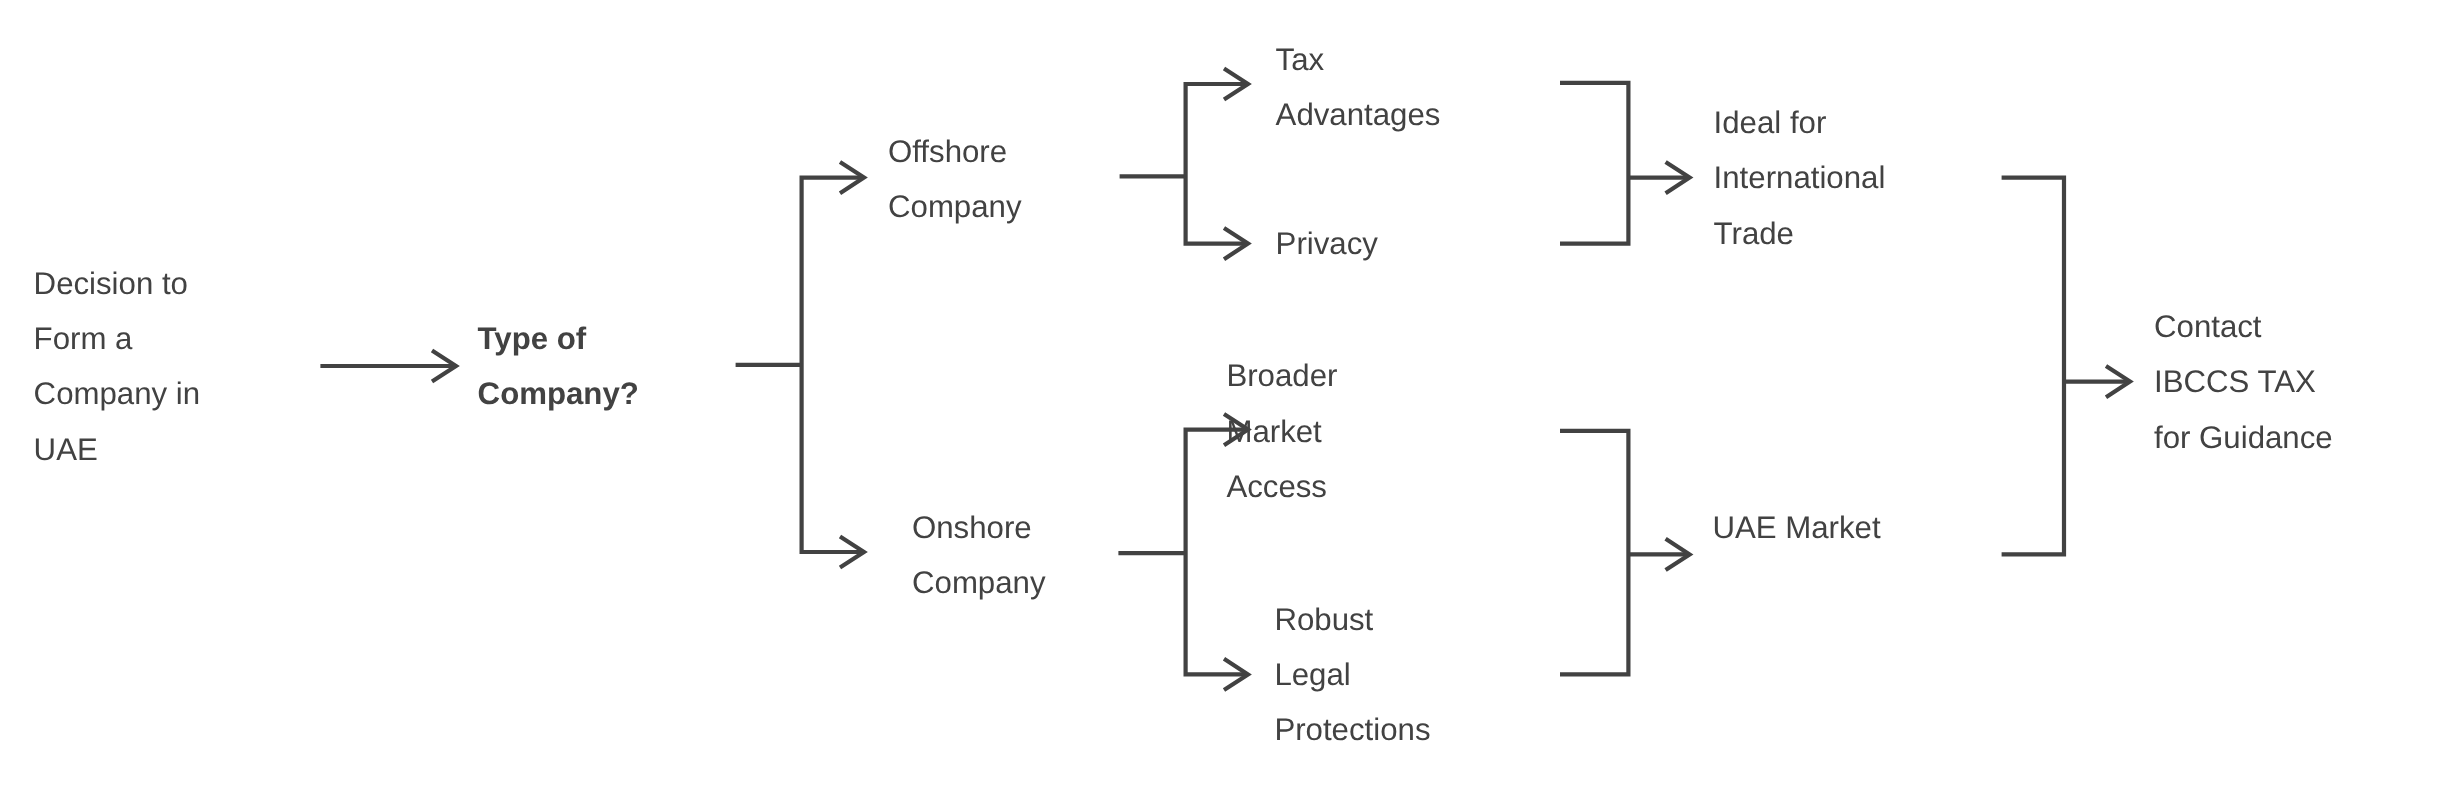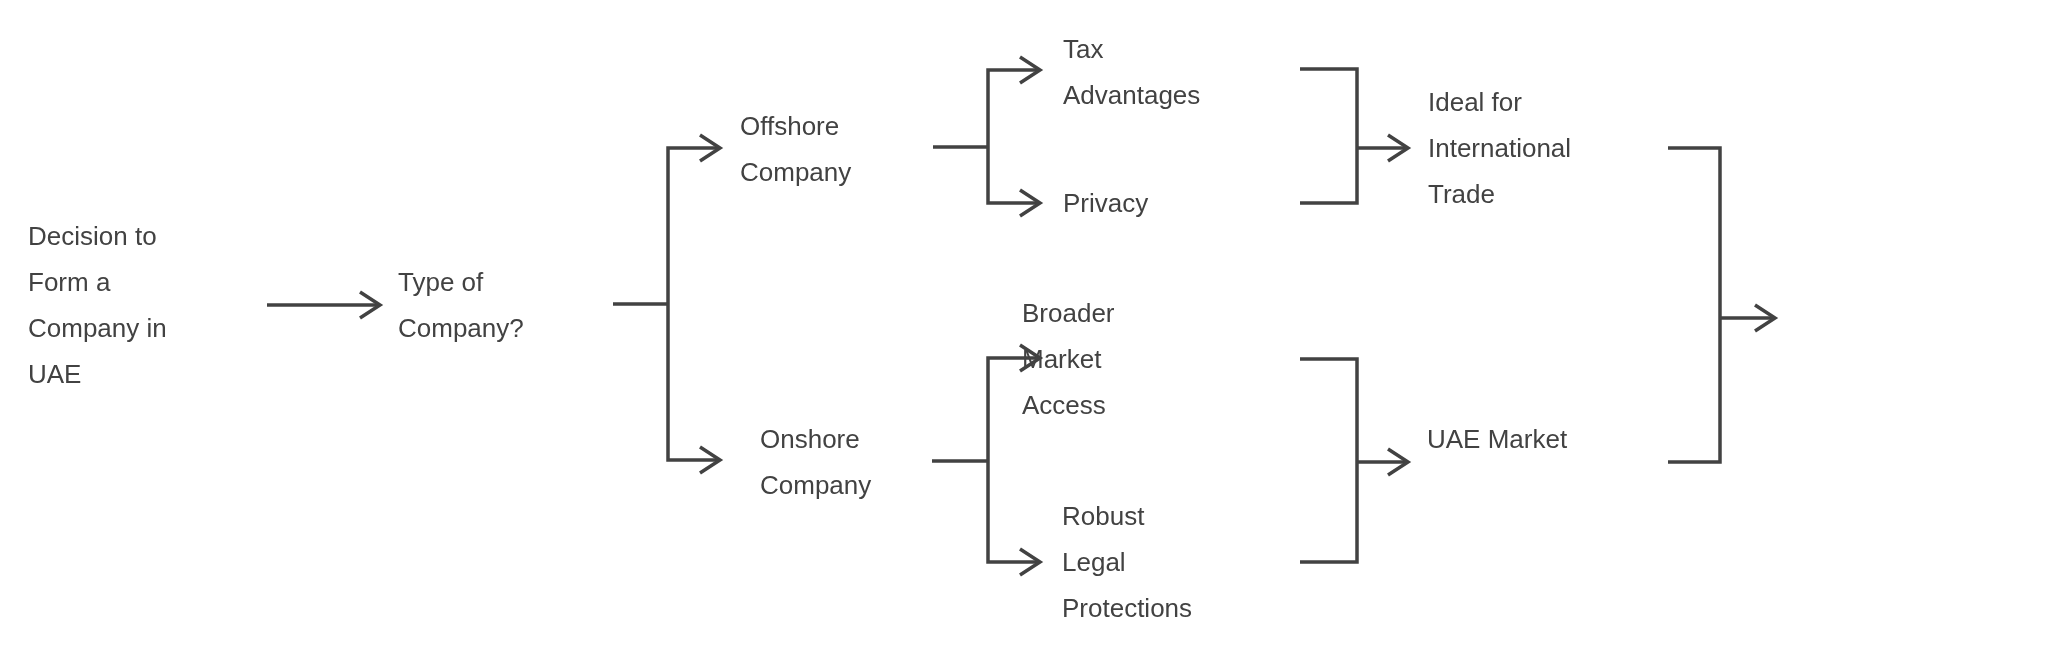--- a/index.html
+++ b/index.html
@@ -70,21 +70,21 @@
     <polyline points="1755,305 1775,318 1755,331"></polyline>
   </svg>
 
   <div class="node" style="left:28px;top:213px;">
     <div>Decision to</div>
     <div>Form a</div>
     <div>Company in</div>
     <div>UAE</div>
   </div>
 
-  <div class="node" style="left:398px;top:259px;">
+  <div class="node" style="left:398px;top:259px;font-weight:bold;">
     <div>Type of</div>
     <div>Company?</div>
   </div>
 
   <div class="node" style="left:740px;top:103px;">
     <div>Offshore</div>
     <div>Company</div>
   </div>
 
   <div class="node" style="left:760px;top:416px;">
@@ -116,14 +116,19 @@
   <div class="node" style="left:1428px;top:79px;">
     <div>Ideal for</div>
     <div>International</div>
     <div>Trade</div>
   </div>
 
   <div class="node" style="left:1427px;top:416px;">
     <div>UAE Market</div>
   </div>
 
+  <div class="node" style="left:1795px;top:249px;">
+    <div>Contact</div>
+    <div>IBCCS TAX</div>
+    <div>for Guidance</div>
+  </div>
 
 </div>
 
 </body></html>

